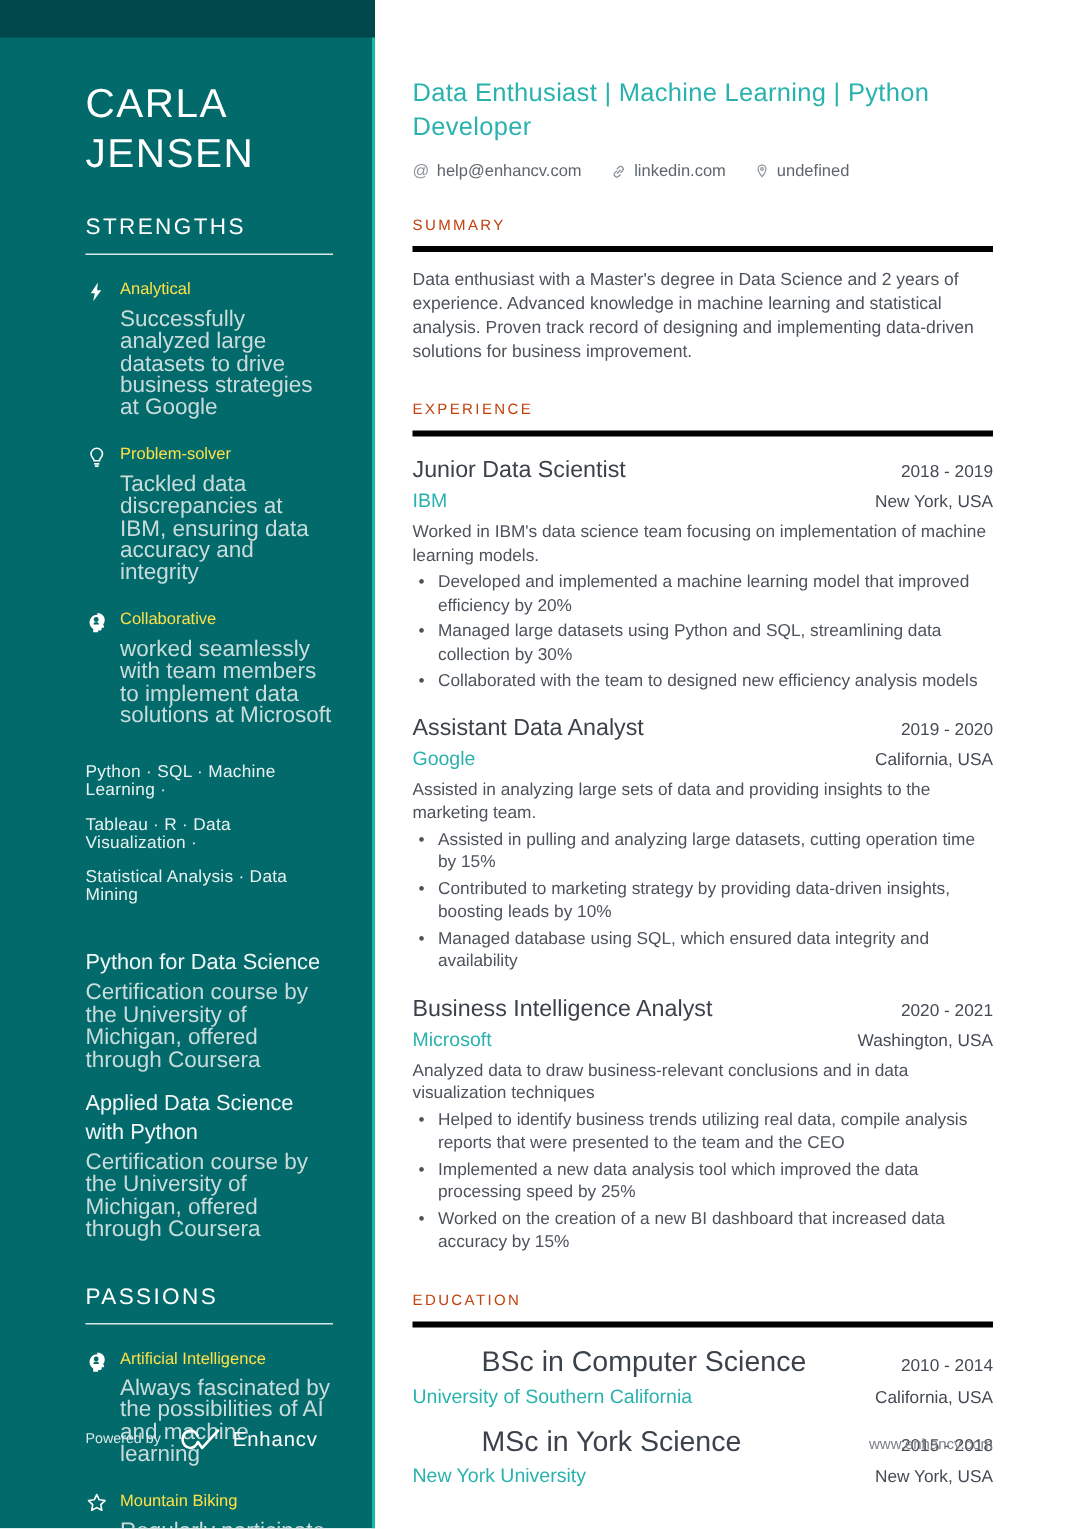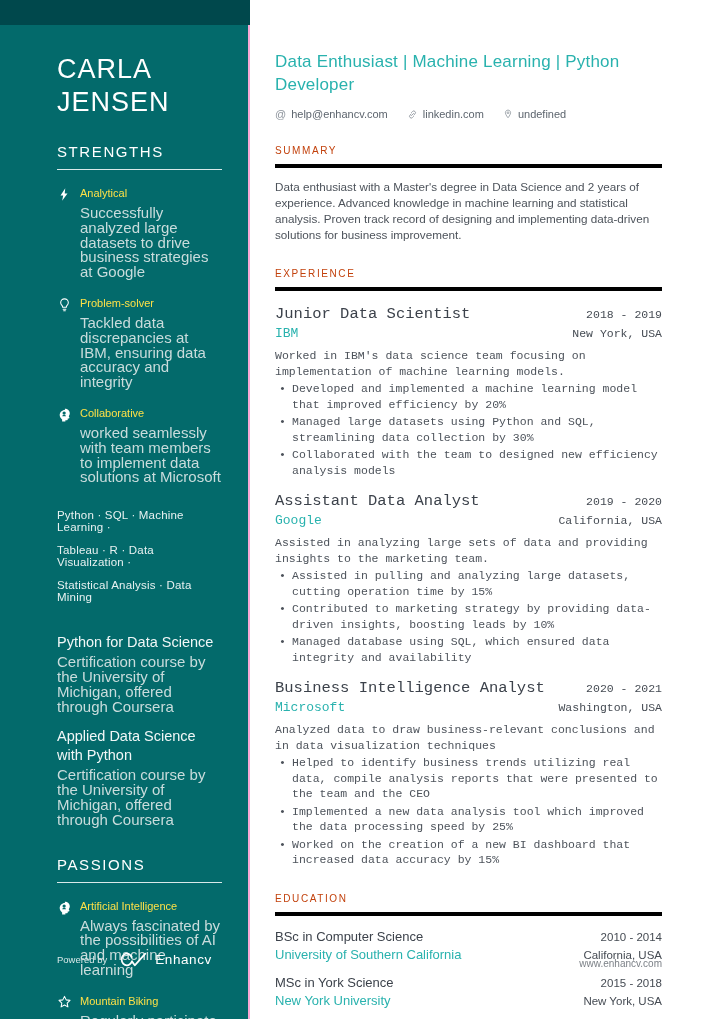--- a/index.html
+++ b/index.html
@@ -2,21 +2,21 @@
 <html><head>
 <meta charset="utf-8">
 <style>
   * { box-sizing: border-box; }
   html,body { margin:0; padding:0; background:#fff; }
   body { font-family:"Liberation Sans", sans-serif; }
   .page { position:relative; width:720px; height:1019px; background:#ffffff; overflow:hidden; }
 
   
   .sidebar { position:absolute; left:0; top:0; width:250px; height:1019px;
-             background:#036a6b; padding:25px 26px 16px 57px; border-right:2px solid #f9a8d4; }
+             background:#036a6b; padding:25px 26px 16px 57px; border-right:2px solid #14b8a6; }
   .topband { position:absolute; top:0; left:0; width:250px; height:25px; background:#00484c; }
   .name { color:#ffffff; font-size:27px; line-height:33px; letter-spacing:1px; font-weight:400; margin-top:28px; }
   .side-section { margin-top:24px; }
   .side-title { color:#ffffff; font-size:15px; letter-spacing:1.6px; font-weight:400;
                 padding-bottom:9px; border-bottom:1px solid rgba(255,255,255,0.85); }
   .side-item { display:flex; margin-top:14px; }
   .s-icon { width:23px; flex:none; padding-top:2px; }
   .s-icon svg { display:block; }
   .s-title { color:#fde047; font-size:11px; line-height:19px; margin-bottom:3px; }
   .s-desc  { color:#c9dcdc; font-size:15px; line-height:14.8px; }
@@ -32,33 +32,33 @@
   .main { position:absolute; left:275px; top:0; width:387px; }
   .headline { margin-top:50px; color:#29b2ae; font-size:17px; line-height:23px; font-weight:500; letter-spacing:.2px; }
   .contacts { display:flex; margin-top:12px; align-items:center; gap:19px; }
   .contact { display:flex; align-items:center; gap:5px; color:#5d656e; font-size:11px; cursor:pointer; }
   .cicon { color:#8d949c; display:flex; align-items:center; font-size:11px; }
   .m-section { margin-top:25px; }
   .m-title { font-size:10px; letter-spacing:1.6px; color:#c2410c; font-weight:400;
              padding-bottom:8px; border-bottom:4px solid #000000; }
   .summary-text { margin-top:11px; font-size:11.7px; line-height:16px; color:#4d535b; }
 
-  .job { margin-top:14px;font-family:Liberation Mono, monospace; }
+  .job { margin-top:14px; }
   .row { display:flex; justify-content:space-between; align-items:baseline; }
   .job-title { font-size:15.5px; color:#3c424b; font-weight:400; }
   .job-date, .location { font-size:11.5px; color:#454b53; white-space:nowrap; }
   .company { font-size:13px; color:#29b2ae; margin-top:3px; }
   .job-desc { margin-top:7px; font-size:11.5px; line-height:15.5px; color:#4d535b; }
   ul.bullets { margin:2px 0 0 0; padding:0; list-style:none; }
   ul.bullets li { position:relative; padding-left:17px; margin-top:2px;
                   font-size:11.5px; line-height:15.5px; color:#4d535b; }
   ul.bullets li::before { content:"•"; position:absolute; left:4px; color:#4d535b; }
 
   .edu { margin-top:13px; }
-  .edu-degree { font-size:13px; color:#3c424b; }
+  .edu-degree { font-size:19px; color:#3c424b;margin-left:46px; }
   .edu-school { font-size:13px; color:#29b2ae; margin-top:3px; }
 
   .page-footer { position:absolute; right:58px; bottom:50px; font-size:10px; color:#7c8187; cursor:pointer; }
 </style>
 </head>
 <body>
 
 <div class="page">
 
   <aside class="sidebar">

